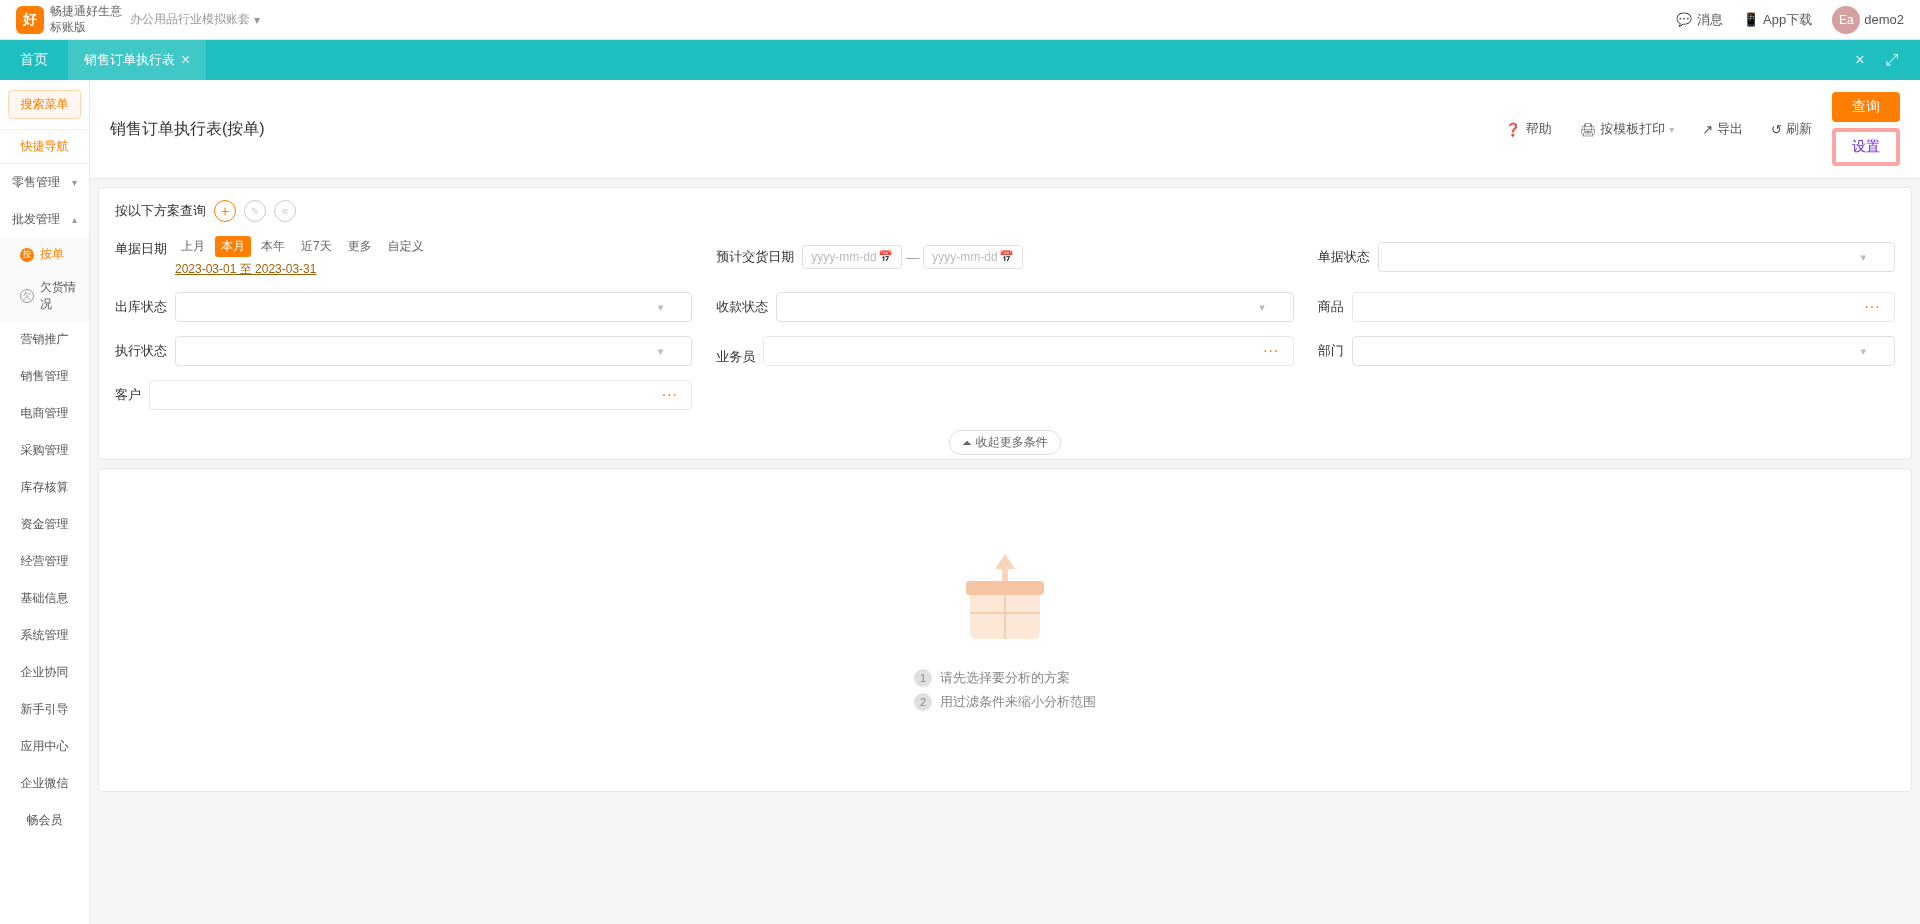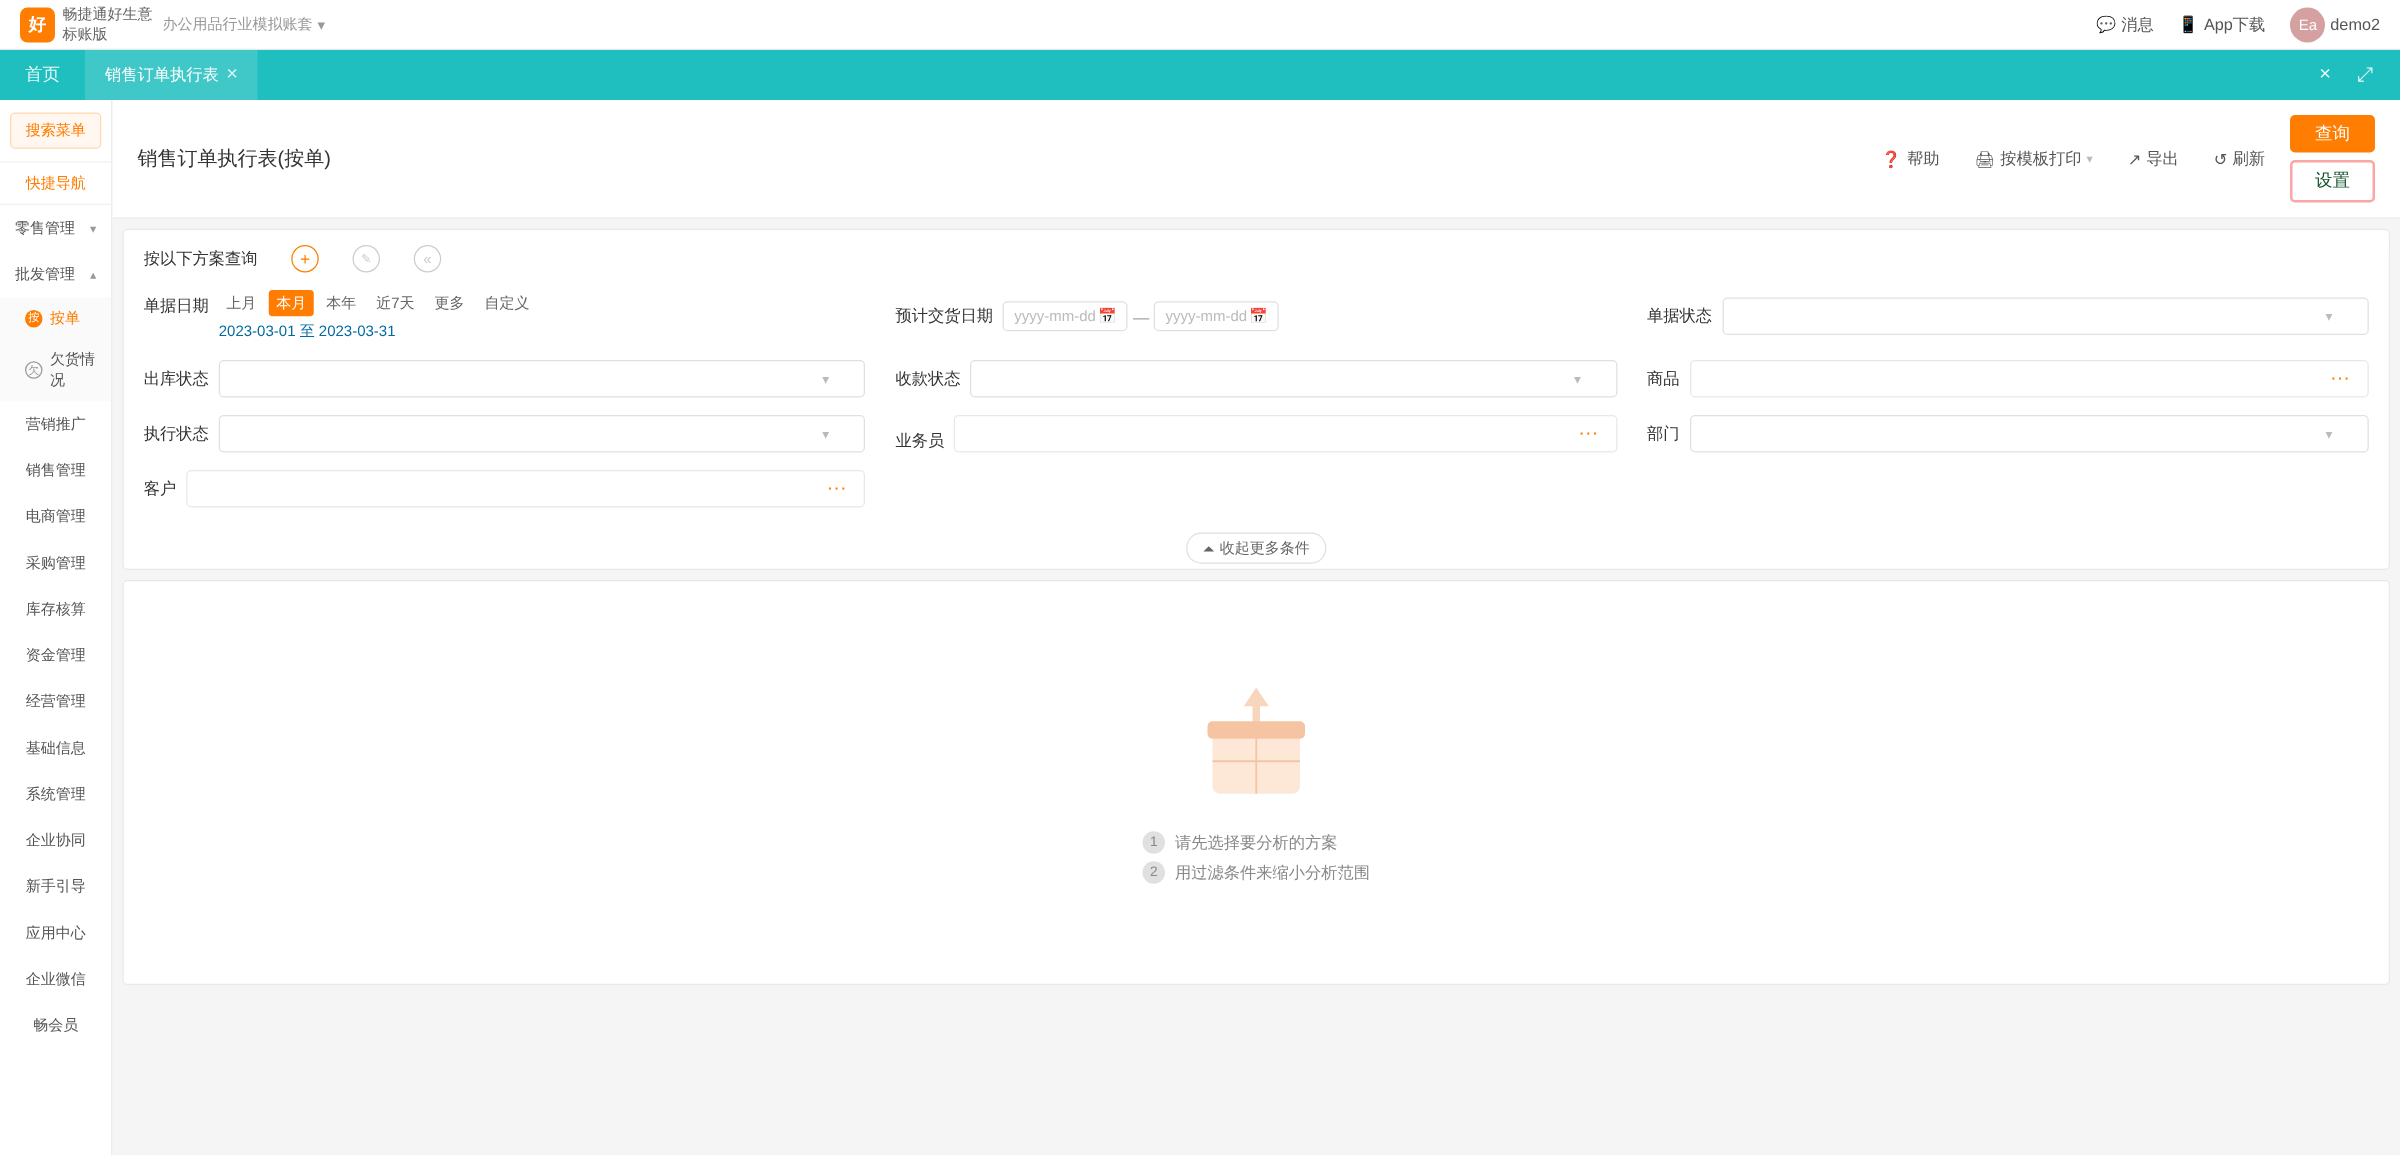--- a/index.html
+++ b/index.html
@@ -66,21 +66,21 @@
     .collapse-bar { display: flex; justify-content: center; padding: 8px 0 4px; }
     .collapse-btn { display: flex; align-items: center; gap: 4px; font-size: 12px; color: #666; cursor: pointer; padding: 3px 12px; border: 1px solid #e0e0e0; border-radius: 12px; background: #fff; }
 
     
     .empty-state { display: flex; flex-direction: column; align-items: center; justify-content: center; padding: 80px 0; }
     .empty-hints { display: flex; flex-direction: column; gap: 6px; }
     .empty-hint { display: flex; align-items: center; gap: 8px; font-size: 13px; color: #888; }
     .hint-num { width: 18px; height: 18px; border-radius: 50%; background: #e0e0e0; color: #888; display: flex; align-items: center; justify-content: center; font-size: 11px; flex-shrink: 0; }
 
     .search-btn-main { background: #ff7d00; color: white; border: none; border-radius: 4px; padding: 6px 20px; font-size: 14px; cursor: pointer; }
-    .settings-btn { background: #fff; color: #14532d; border: 2px solid #fca5a5; border-radius: 4px; padding: 6px 16px; font-size: 14px; cursor: pointer; }
+    .settings-btn { background: #fff; color: #6d28d9; border: 4px solid #fca5a5; border-radius: 4px; padding: 6px 16px; font-size: 14px; cursor: pointer; }
 
     .full-filter-panel { background: #fff; margin: 8px; border-radius: 4px; border: 1px solid #e8e8e8; }
     .filter-top { padding: 12px 16px 4px; }
 
     .inline-label { font-size: 13px; color: #333; white-space: nowrap; }
   </style>
 </head>
 <body>
 
 <div class="top-bar">
@@ -230,21 +230,21 @@
         <div style="display:flex;flex-direction:column;gap:6px;">
           <button class="search-btn-main">查询</button>
           <button class="settings-btn">设置</button>
         </div>
       </div>
     </div>
 
     <div class="full-filter-panel">
       <div class="filter-top">
 
-        <div style="display:flex;align-items:center;gap:27px;margin-bottom:14px;">
+        <div style="display:flex;align-items:center;gap:8px;margin-bottom:14px;">
           <span class="inline-label">按以下方案查询</span>
           <div class="scheme-btn">+</div>
           <div class="scheme-btn-circle">
             <span>✎</span>
           </div>
           <div class="scheme-collapse">
             <span>«</span>
           </div>
         </div>
 
@@ -254,21 +254,21 @@
             <span class="inline-label" style="padding-top:4px;min-width:52px;">单据日期</span>
             <div style="flex:1;">
               <div style="display:flex;align-items:center;gap:4px;margin-bottom:4px;">
                 <span class="date-tab">上月</span>
                 <span class="date-tab active">本月</span>
                 <span class="date-tab">本年</span>
                 <span class="date-tab">近7天</span>
                 <span class="date-tab">更多</span>
                 <span class="date-tab">自定义</span>
               </div>
-              <div style="font-size:12px;color:#0369a1;">2023-03-01 至 2023-03-31</div>
+              <div style="font-size:12px;color:#a16207;text-decoration:underline;">2023-03-01 至 2023-03-31</div>
             </div>
           </div>
 
           <div style="display:flex;align-items:center;gap:8px;">
             <span class="inline-label">预计交货日期</span>
             <div style="display:flex;align-items:center;gap:4px;flex:1;">
               <div class="date-input">
                 <span style="color:#bbb;">yyyy-mm-dd</span>
                 <span style="color:#bbb;">📅</span>
               </div>

